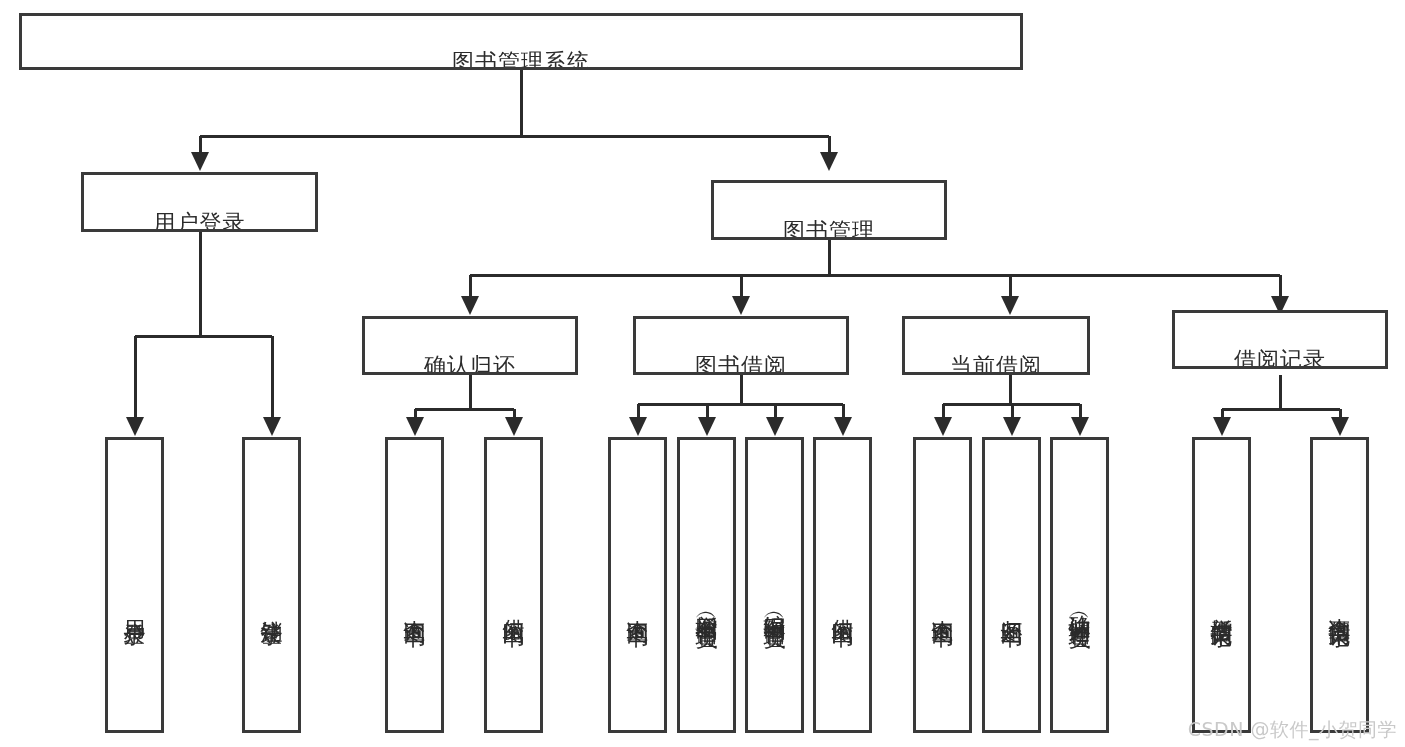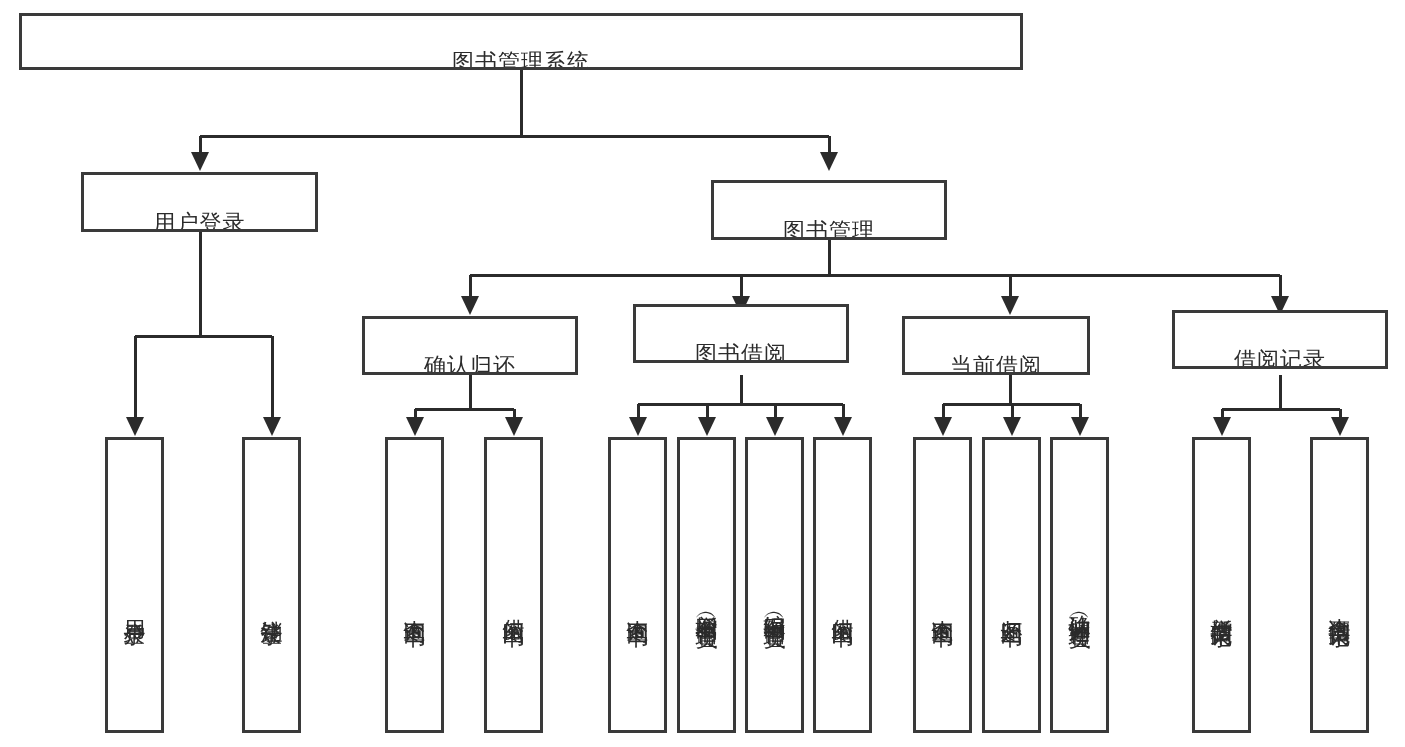--- a/index.html
+++ b/index.html
@@ -134,21 +134,21 @@
       </div>
       <div class="node horiz" style="left: 81px; top: 172px; width: 237px; height: 60px; border-color: rgb(58, 58, 58); background: rgb(255, 255, 255); color: rgb(43, 43, 43);">
         <span class="node-label">用户登录</span>
       </div>
       <div class="node horiz" style="left: 711px; top: 180px; width: 236px; height: 60px; border-color: rgb(58, 58, 58); background: rgb(255, 255, 255); color: rgb(43, 43, 43);">
         <span class="node-label">图书管理</span>
       </div>
       <div class="node horiz" style="left: 362px; top: 316px; width: 216px; height: 59px; border-color: rgb(58, 58, 58); background: rgb(255, 255, 255); color: rgb(43, 43, 43);">
         <span class="node-label">确认归还</span>
       </div>
-      <div class="node horiz" style="left: 633px; top: 304px; width: 216px; height: 59px; border-color: rgb(58, 58, 58); background: rgb(255, 255, 255); color: rgb(43, 43, 43);">
+      <div class="node horiz" style="left: 633px; top: 316px; width: 216px; height: 59px; border-color: rgb(58, 58, 58); background: rgb(255, 255, 255); color: rgb(43, 43, 43);">
         <span class="node-label">图书借阅</span>
       </div>
       <div class="node horiz" style="left: 902px; top: 316px; width: 188px; height: 59px; border-color: rgb(58, 58, 58); background: rgb(255, 255, 255); color: rgb(43, 43, 43);">
         <span class="node-label">当前借阅</span>
       </div>
       <div class="node horiz" style="left: 1172px; top: 310px; width: 216px; height: 59px; border-color: rgb(58, 58, 58); background: rgb(255, 255, 255); color: rgb(43, 43, 43);">
         <span class="node-label">借阅记录</span>
       </div>
       <div class="node vert" style="left: 105px; top: 437px; width: 59px; height: 296px; border-color: rgb(58, 58, 58); background: rgb(255, 255, 255); color: rgb(43, 43, 43);">
         <span class="node-label">用户登录</span>
@@ -184,13 +184,14 @@
         <span class="node-label">确认归还（管理员）</span>
       </div>
       <div class="node vert" style="left: 1192px; top: 437px; width: 59px; height: 296px; border-color: rgb(58, 58, 58); background: rgb(255, 255, 255); color: rgb(43, 43, 43);">
         <span class="node-label">新增借阅记录</span>
       </div>
       <div class="node vert" style="left: 1310px; top: 437px; width: 59px; height: 296px; border-color: rgb(58, 58, 58); background: rgb(255, 255, 255); color: rgb(43, 43, 43);">
         <span class="node-label">查询借阅记录</span>
       </div>
     </div>
 
+  <div class="watermark">CSDN @软件_小贺同学</div>
 </div>
 
 </body></html>

